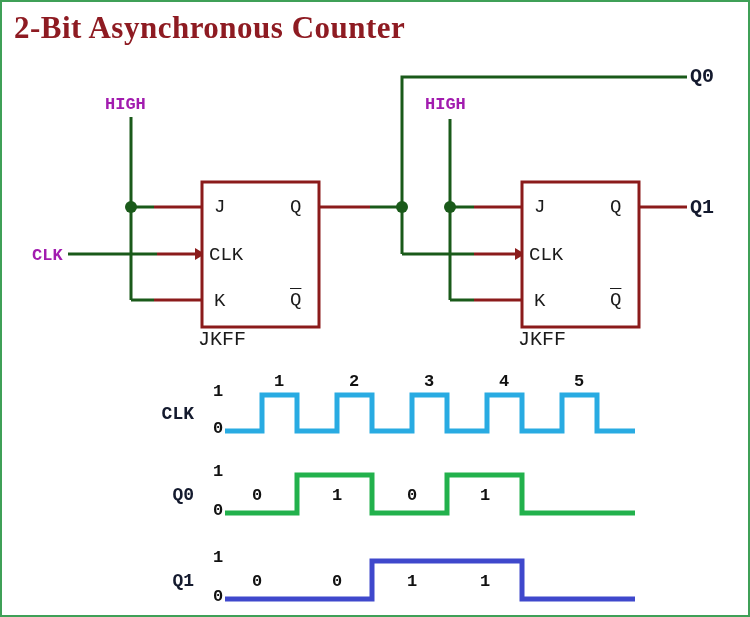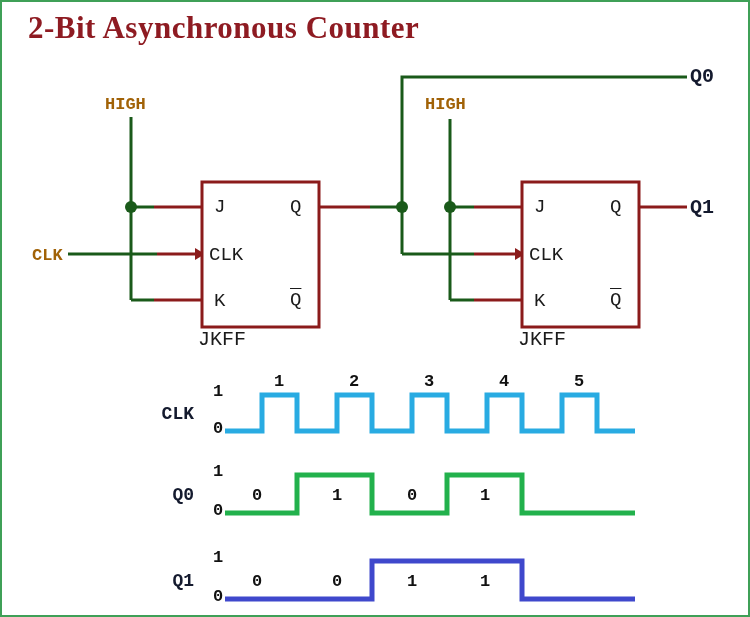--- a/index.html
+++ b/index.html
@@ -2,32 +2,32 @@
 <html><head>
 <meta charset="utf-8">
 <style>
   html,body{margin:0;padding:0;background:#fff;}
   .canvas{
     position:relative;width:746px;height:613px;
     border:2px solid #3fa057;background:#ffffff;overflow:hidden;
     font-family:"Liberation Sans",sans-serif;
   }
   .title{
-    position:absolute;left:26px;top:8px;margin:0;
+    position:absolute;left:12px;top:8px;margin:0;
     font-family:"Liberation Serif",serif;font-weight:bold;
     font-size:31px;letter-spacing:0.5px;color:#8e1b22;
   }
   svg.layer{position:absolute;left:0;top:0;}
   .wire-green{stroke:#1a5a1a;stroke-width:3;fill:none;}
   .wire-red{stroke:#8b1b1b;stroke-width:3;fill:none;}
   .ffbox{stroke:#8b1b1b;stroke-width:3;fill:#ffffff;}
   .dot{fill:#1a5a1a;stroke:none;}
   .arrow{fill:#8b1b1b;stroke:none;}
   .lbl{position:absolute;white-space:nowrap;font-family:Liberation Mono, monospace;}
-  .navy{color:#a16207;font-weight:bold;font-size:17px;}
+  .navy{color:#a21caf;font-weight:bold;font-size:17px;}
   .navy-lg{color:#141a2e;font-weight:bold;font-size:20px;}
   .boxtxt{color:#1b1b1b;font-size:19px;font-weight:normal;}
   .caption{color:#1b1b1b;font-size:20px;}
   .overline{text-decoration:overline;}
   .row-label{color:#141a2e;font-weight:bold;font-size:18px;width:44px;text-align:right;}
   .axis-digit,.bit-label{color:#111111;font-weight:bold;font-size:17px;width:22px;text-align:center;}
 </style>
 </head>
 <body>
 

